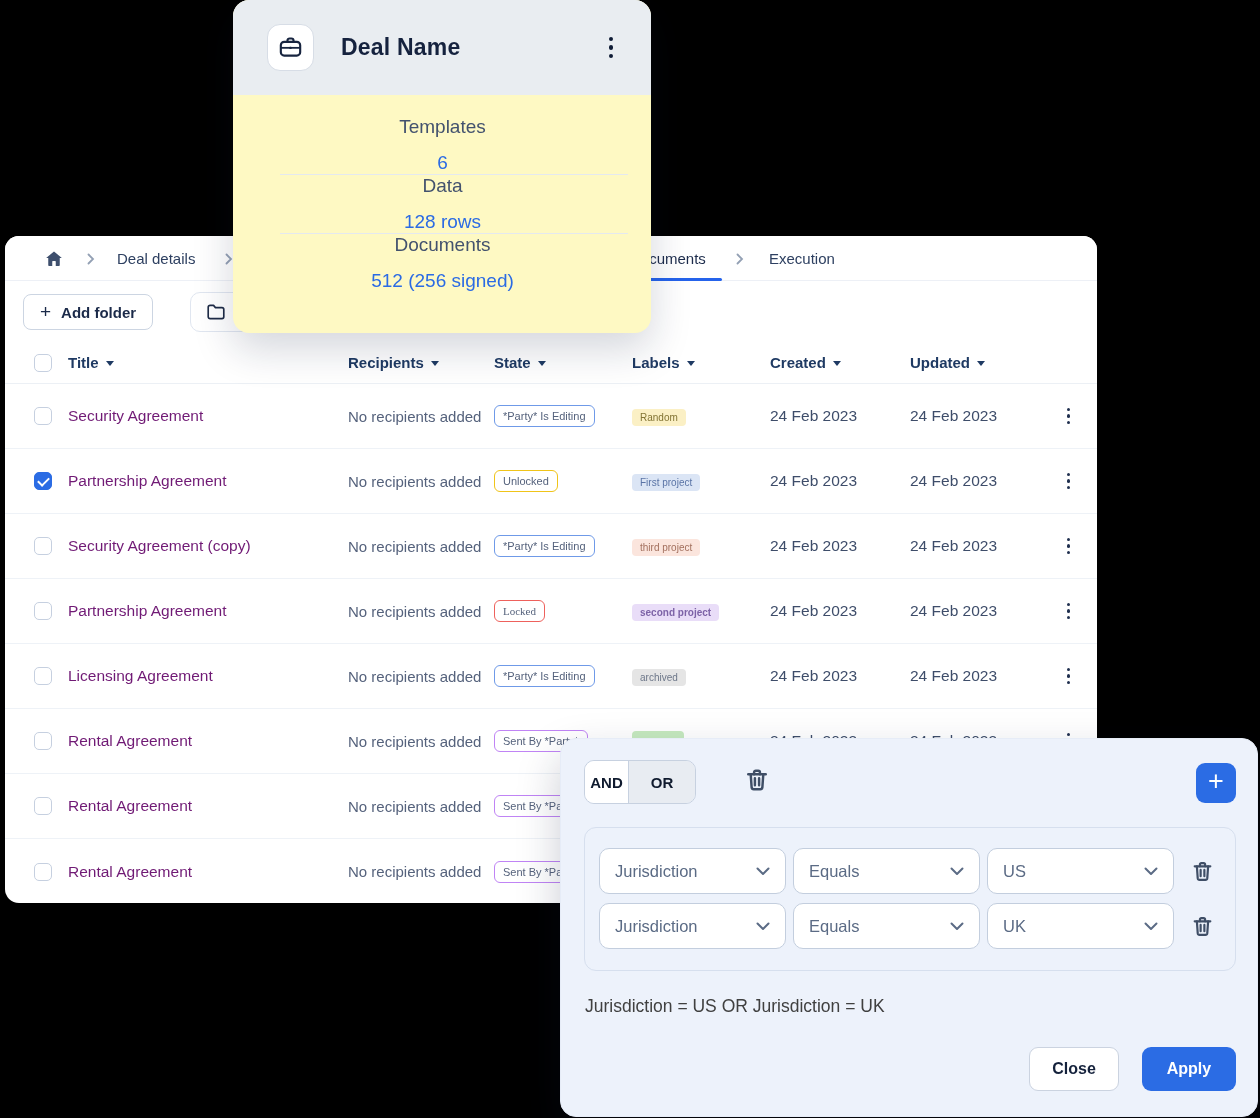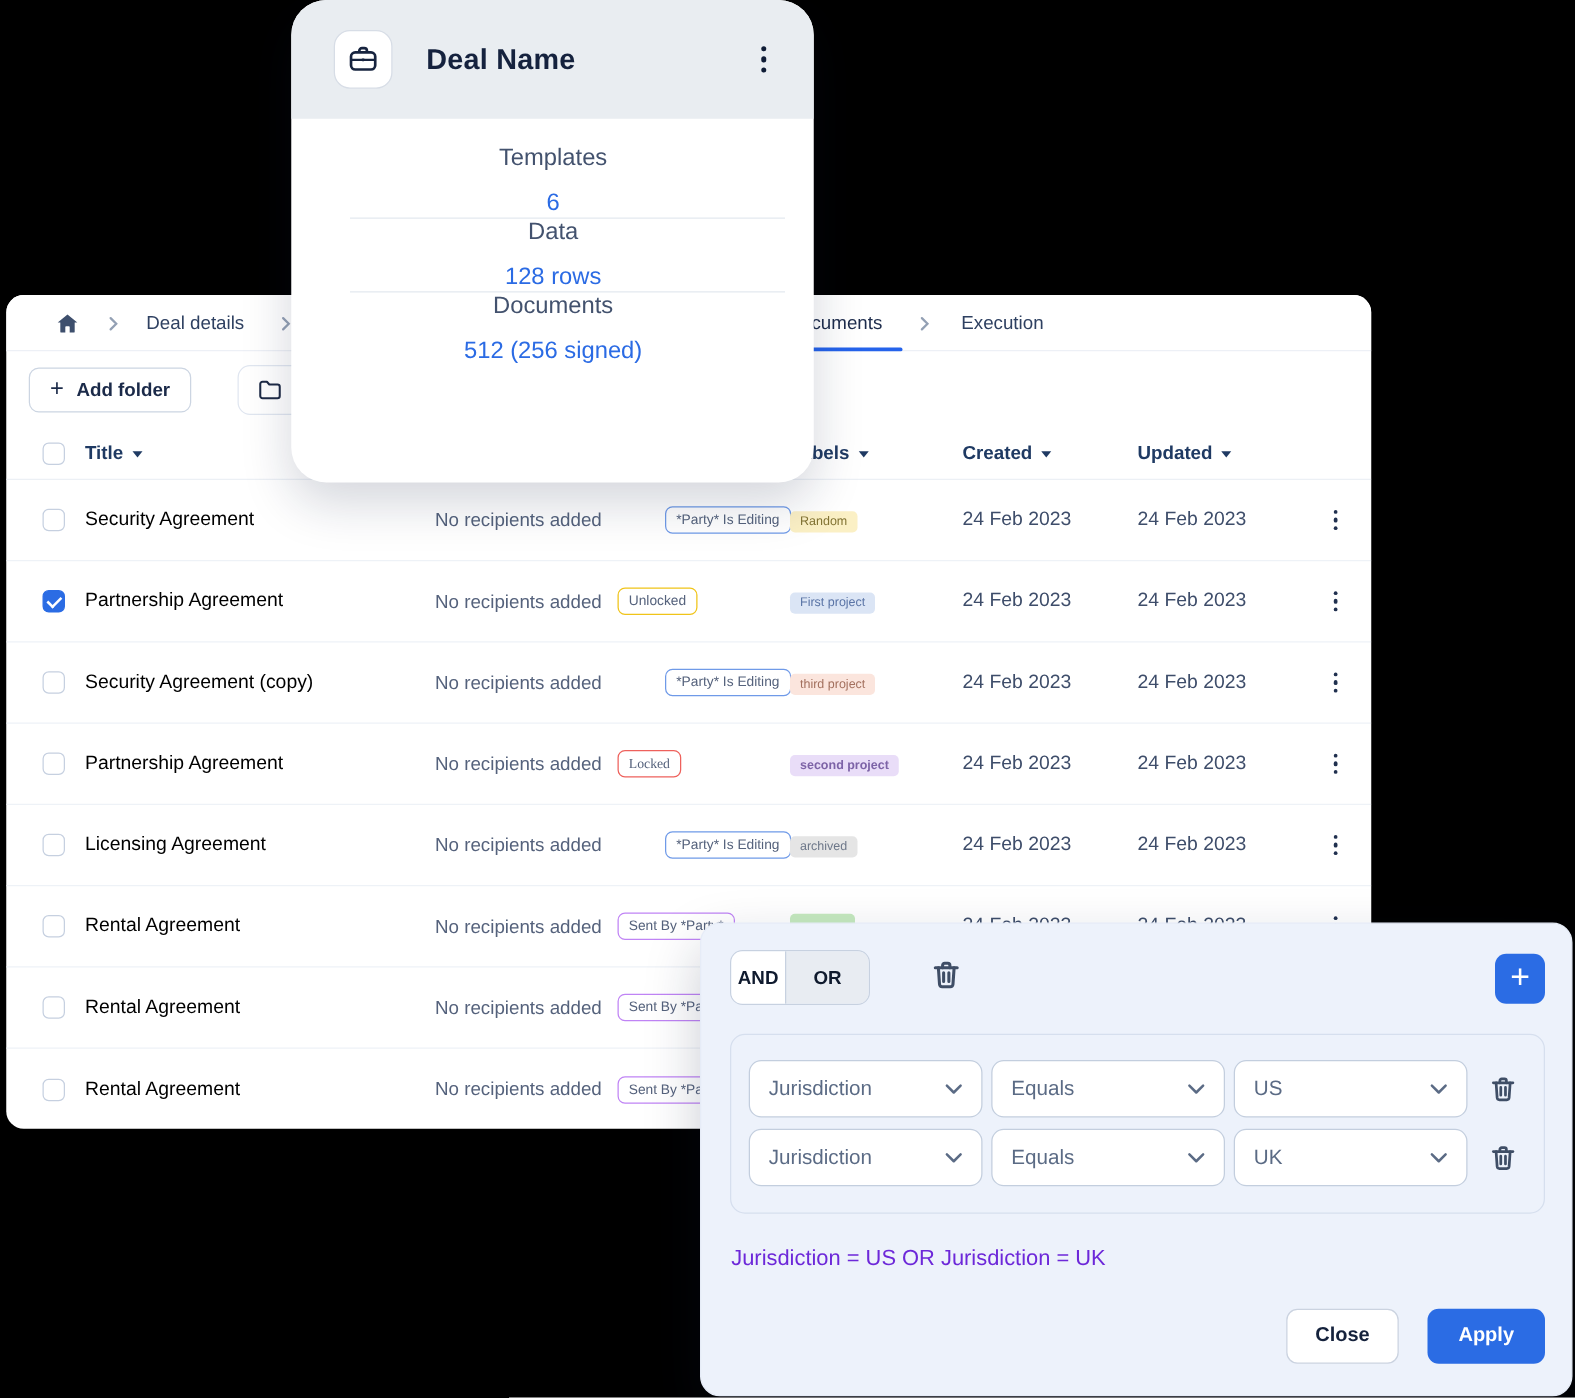--- a/index.html
+++ b/index.html
@@ -39,59 +39,59 @@
   .toolbar svg { display:block; cursor:pointer; }
 
   
   .table { position:absolute; top:106px; left:0; right:0; }
   .trow { display:flex; align-items:center; padding-left:29px; }
   .thead { height:42px; border-bottom:1px solid #ecf0f5; }
   .tbody .trow { height:65px; }
   .tbody .trow:not(:last-child) { border-bottom:1px solid #eef2f7; }
   .tcell { flex-shrink:0; }
   .c-check   { width:34px; }
-  .c-title   { width:280px; font-size:15.5px; color:#000000; }
+  .c-title   { width:280px; font-size:15.5px; color:#701a75; }
   .c-rec     { width:146px; font-size:15px; color:#55627c; line-height:21px; }
   .c-state   { width:138px; }
   .c-labels  { width:138px; }
   .c-created { width:140px; font-size:15.5px; color:#3e4d6a; }
   .c-updated { width:130px; font-size:15.5px; color:#3e4d6a; }
   .c-menu    { flex:1; display:flex; justify-content:center; }
   .hcell { display:flex; align-items:center; font-size:15px; font-weight:700; color:#1f3a63; cursor:pointer; }
   .harrow { width:0; height:0; border:4px solid transparent; border-top:5px solid #1f3a63; margin-left:7px; margin-top:5px; }
 
   .checkbox { width:18px; height:18px; border:1.5px solid #c6d0e0; border-radius:5px; background:#fff; cursor:pointer;
               display:flex; align-items:center; justify-content:center; }
   .checkbox.checked { background:#2b6ce4; border-color:#2b6ce4; }
   .checkbox.checked::after { content:""; width:9px; height:5px; border-left:2px solid #fff; border-bottom:2px solid #fff;
               transform:rotate(-45deg); margin-bottom:2px; }
 
   .badge { display:inline-block; padding:4px 8px; border-radius:6px; font-size:11px; color:#55627c;
            background:#fff; border:1.5px solid #888; white-space:nowrap; }
-  .state-blue   { border-color:#6f9ae8;margin-left:38px; }
+  .state-blue   { border-color:#6f9ae8; }
   .state-yellow { border-color:#f0c419; }
   .state-red    { border-color:#ee615c;font-family:Liberation Serif, serif; }
   .state-purple { border-color:#c084f5; }
 
   .pill { display:inline-block; padding:3px 8px; border-radius:4px; font-size:10px; white-space:nowrap; }
   .pill-yellow { background:#fbf0c5; color:#837434; }
   .pill-blue   { background:#dbe5f5; color:#5a74a6; }
   .pill-pink   { background:#fbe5dd; color:#a3705e; }
   .pill-purple { background:#e9ddf8; color:#7d63a7;font-weight:bold; }
   .pill-gray   { background:#e5e5e5; color:#6d7789; }
   .pill-green  { background:#c6eabf; color:#4c7d46; }
   .pill-blank  { width:52px; height:16px; padding:0; }
 
   .kebab { display:flex; flex-direction:column; gap:3px; cursor:pointer; padding:4px; }
   .kebab i { width:3.5px; height:3.5px; border-radius:50%; background:#20304f; }
 
   
   .card {
-    position:absolute; left:233px; top:0; width:418px; height:386px; background:#ffffff;
-    border-radius:28px; box-shadow:0 16px 40px rgba(16,28,60,.18); overflow:hidden; z-index:30;
+    position:absolute; left:233px; top:0; width:418px; height:333px; background:#fef9c3;
+    border-radius:16px; box-shadow:0 16px 40px rgba(16,28,60,.18); overflow:hidden; z-index:30;
   }
   .card-head { height:95px; background:#e9edf1; display:flex; align-items:center; padding:0 34px; }
   .case-box { width:47px; height:47px; background:#fff; border:1px solid #d7dde6; border-radius:13px;
               display:flex; align-items:center; justify-content:center; }
   .card-title { margin-left:27px; font-size:23px; font-weight:600; color:#15223e; letter-spacing:.2px; }
   .card-kebab { margin-left:auto; display:flex; flex-direction:column; gap:4px; cursor:pointer; padding:4px; }
   .card-kebab i { width:4.5px; height:4.5px; border-radius:50%; background:#0f1c36; }
   .card-body { padding-top:21px; }
   .card-row { height:58px; display:flex; align-items:center; justify-content:space-between; padding:0 46px 0 47px;flex-direction:column; }
   .card-row .lbl { font-size:19px; color:#43526e; }
@@ -115,21 +115,21 @@
               border-radius:9px; color:#fff; font-size:27px; font-weight:400; display:flex;
               align-items:center; justify-content:center; cursor:pointer; padding-bottom:3px; }
   .group { position:absolute; left:23px; top:88px; right:21px; height:144px;
            border:1px solid #d6dfee; border-radius:12px; padding:20px 14px 0 14px; }
   .cond-row { display:flex; align-items:center; gap:7px; }
   .cond-row + .cond-row { margin-top:9px; }
   .select { width:187px; height:46px; background:#fff; border:1px solid #c3cede; border-radius:10px;
             display:flex; align-items:center; justify-content:space-between; padding:0 15px;
             font-size:16.5px; color:#5b6b85; cursor:pointer; }
   .cond-trash { margin-left:9px; cursor:pointer; display:flex; }
-  .summary { position:absolute; left:24px; top:257px; font-size:17.5px; color:#6d28d9; }
+  .summary { position:absolute; left:24px; top:257px; font-size:17.5px; color:#404040; }
   .btn { position:absolute; bottom:25px; height:44px; border-radius:9px; font-size:16px; font-weight:700;
          display:flex; align-items:center; justify-content:center; cursor:pointer; }
   .btn-close { right:138px; width:90px; background:#fff; border:1px solid #cbd3e0; color:#15223c; }
   .btn-apply { right:21px; width:94px; background:#2b6ce4; color:#fff; }
 </style>
 </head>
 <body>
 
 <div class="window">
 

